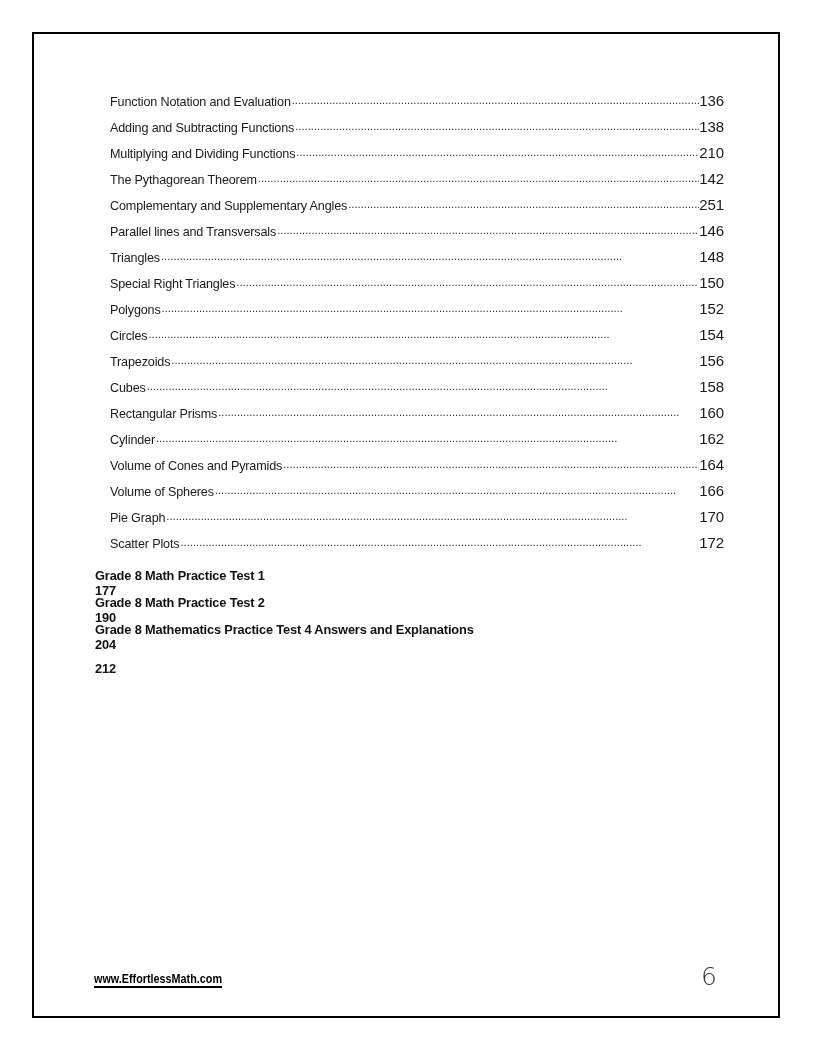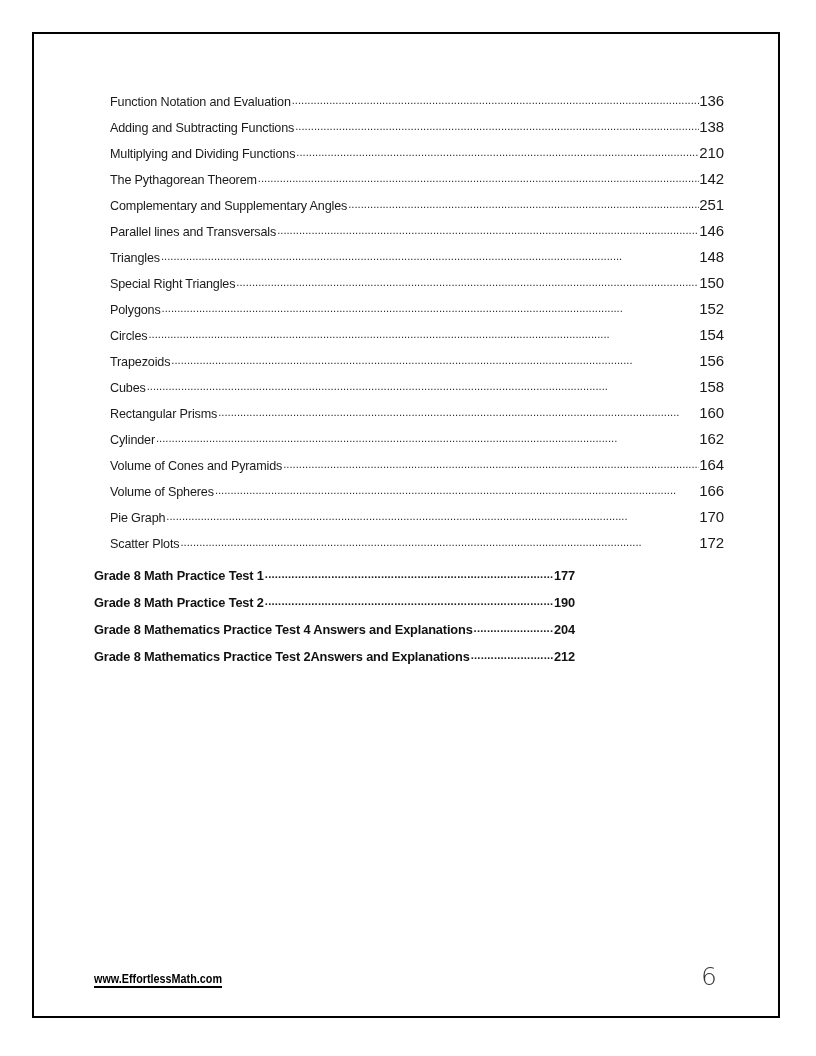--- a/index.html
+++ b/index.html
@@ -81,20 +81,21 @@
     padding-left: 16px;
     width: 614px;
   }
 
   
   .toc-row.lvl1 {
     padding-left: 0px;
     width: 481px;
     font-weight: 600;
     height: 27px;
+    flex-direction: column;
   }
   .toc-row.lvl1 .title,
   .toc-row.lvl1 .pageno {
     font-weight: 600;
     font-size: 12.8px;
     color: #111111;
   }
   .toc-row.lvl1 .leader::after {
     color: #1d1d1d;
     letter-spacing: -1.45px;
@@ -238,21 +239,20 @@
         <span class="title">Grade 8 Math Practice Test 2</span>
         <span class="leader"></span>
         <span class="pageno">190</span>
       </div>
       <div class="toc-row lvl1">
         <span class="title">Grade 8 Mathematics Practice Test 4 Answers and Explanations</span>
         <span class="leader"></span>
         <span class="pageno">204</span>
       </div>
       <div class="toc-row lvl1">
-        <span class="title">Grade 8 Mathematics Practice Test 2Answers and Explanations</span>
         <span class="leader"></span>
         <span class="pageno">212</span>
       </div>
     </div>
 
   <div id="footer-url">www.EffortlessMath.com</div>
 
   <div id="page-number">6</div>
 
 </div>

